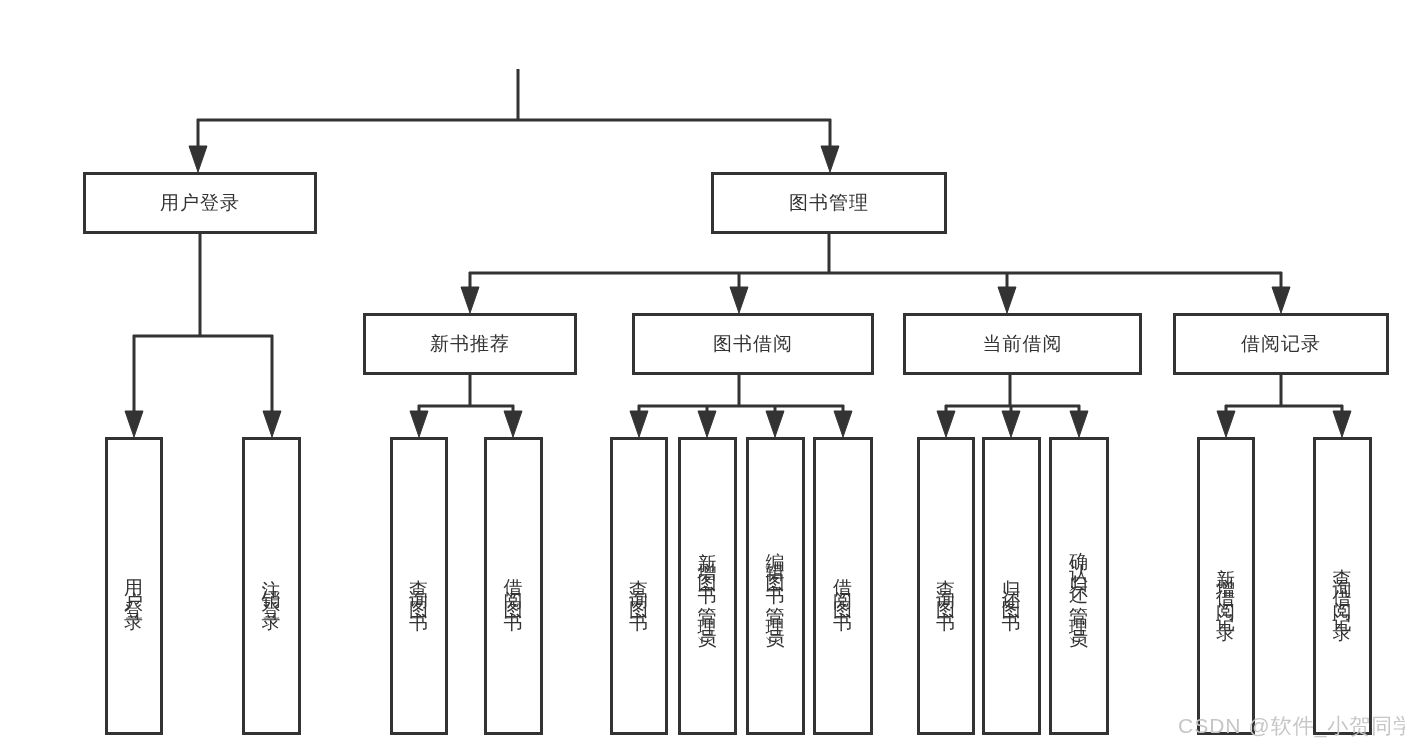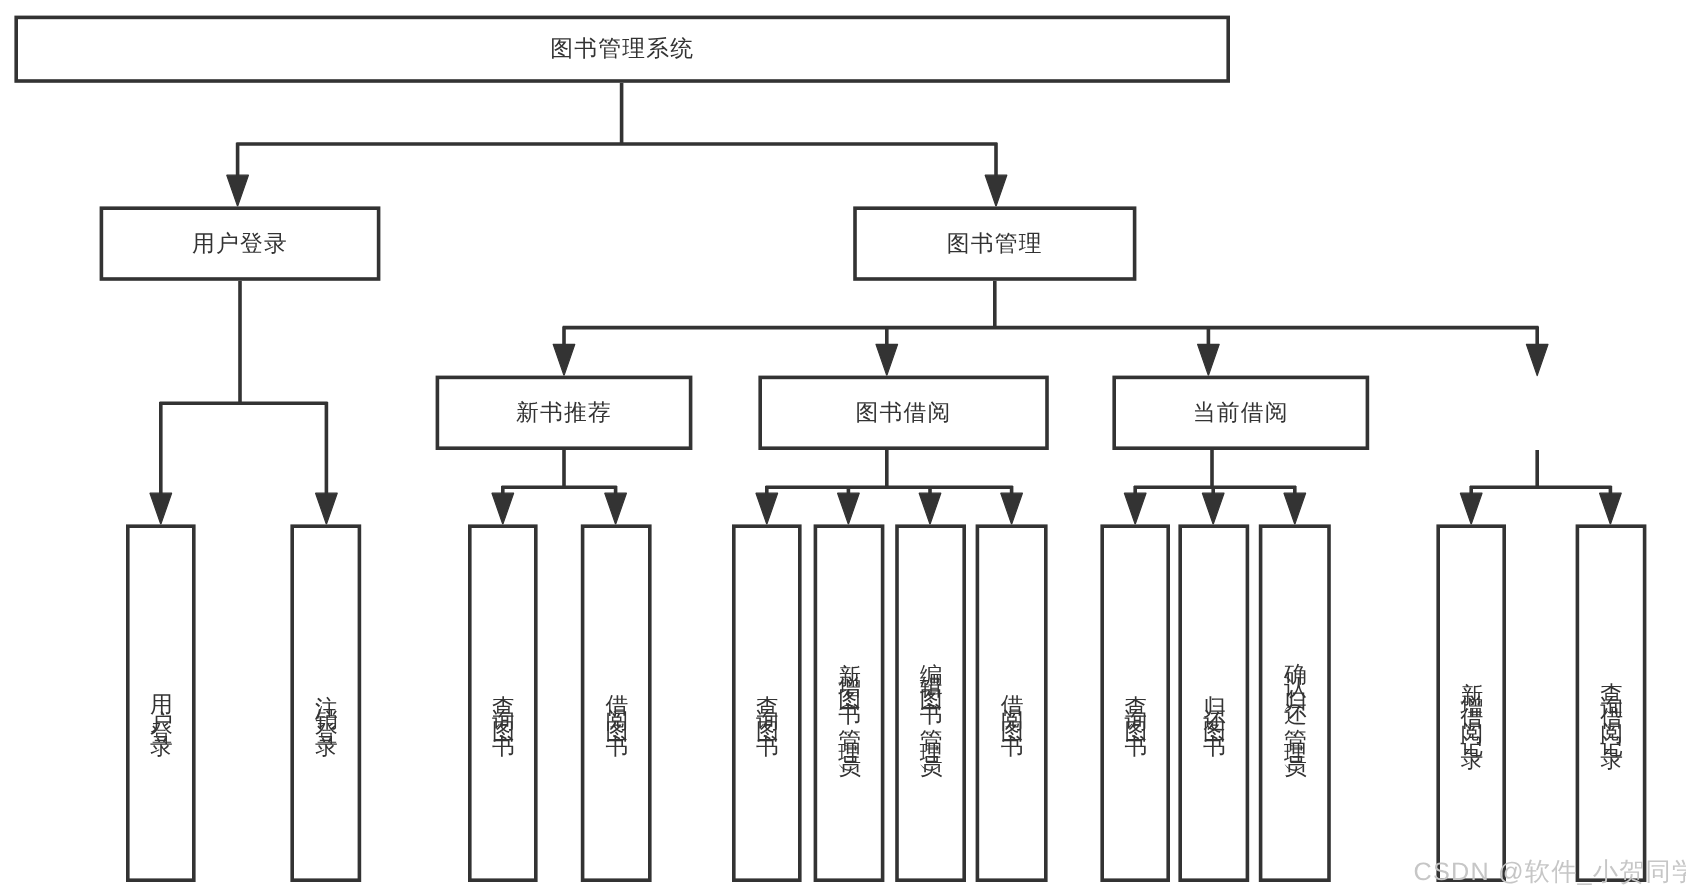--- a/index.html
+++ b/index.html
@@ -113,39 +113,39 @@
              M707 437 l-9 -26 h18 z
              M775 437 l-9 -26 h18 z
              M843 437 l-9 -26 h18 z
              M946 437 l-9 -26 h18 z
              M1011 437 l-9 -26 h18 z
              M1079 437 l-9 -26 h18 z
              M1226 437 l-9 -26 h18 z
              M1342 437 l-9 -26 h18 z"></path>
   </svg>
 
-  <div class="hbox" style="left:12px; top:13px; width:1013px; height:56px;">
-    <span>图书管理系统</span>
-  </div>
 
   <div class="hbox" style="left:83px; top:172px; width:234px; height:62px;">
     <span>用户登录</span>
   </div>
   <div class="hbox" style="left:711px; top:172px; width:236px; height:62px;">
     <span>图书管理</span>
   </div>
 
   <div class="hbox" style="left:363px; top:313px; width:214px; height:62px;">
     <span>新书推荐</span>
   </div>
   <div class="hbox" style="left:632px; top:313px; width:242px; height:62px;">
     <span>图书借阅</span>
   </div>
-  <div class="hbox" style="left:903px; top:313px; width:214px; height:62px;margin-left:24px;">
+  <div class="hbox" style="left:903px; top:313px; width:239px; height:62px;">
     <span>当前借阅</span>
+  </div>
+  <div class="hbox" style="left:1173px; top:313px; width:216px; height:62px;">
+    <span>借阅记录</span>
   </div>
 
   <div class="vbox" style="left:105px; width:58px;">
     <span>用户登录</span>
   </div>
   <div class="vbox" style="left:242px; width:59px;">
     <span>注销登录</span>
   </div>
 
   <div class="vbox" style="left:390px; width:58px;">

